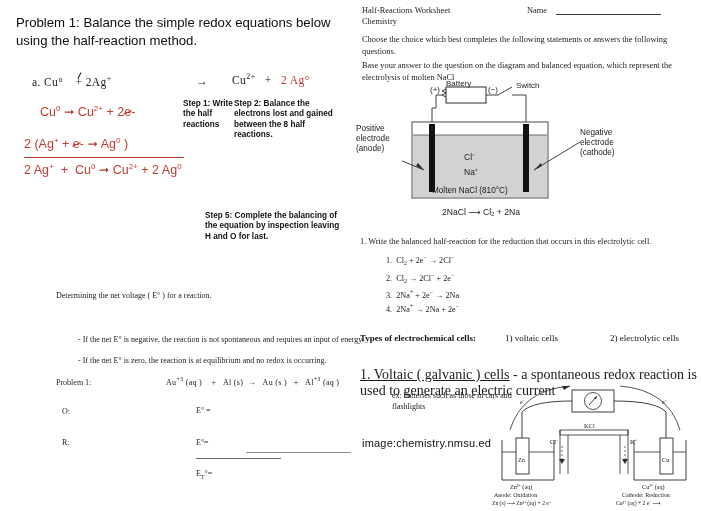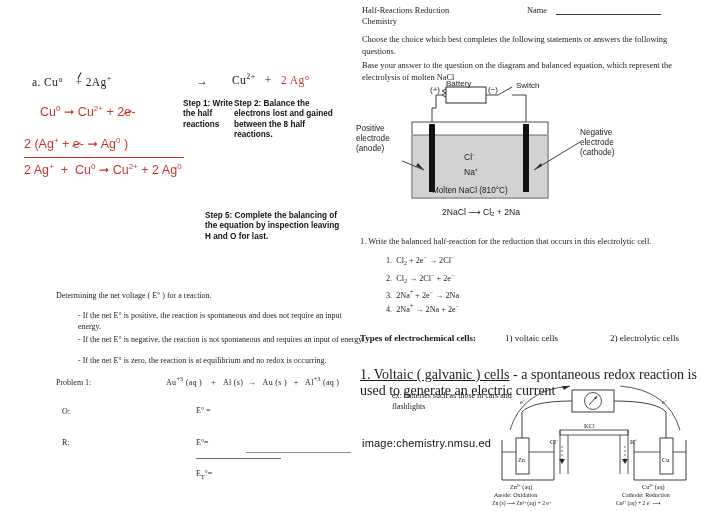--- a/index.html
+++ b/index.html
@@ -126,20 +126,21 @@
 
   .galv-wrap{position:absolute;left:140px;top:382px;width:205px;height:125px;}
 </style>
 </head>
 <body>
 
 <div class="page">
 
   <div class="left">
 
+    <div class="slide-title">Problem 1: Balance the simple redox equations below using the half-reaction method.</div>
 
     <div class="eq-a">
       <span>a.  Cu°</span>
       <span style="margin-left:9px;position:relative;">
         <span>+ 2Ag<sup style="font-size:8px;">+</sup></span>
         <span style="position:absolute;left:0px;top:-1px;width:7px;height:1px;background:#1a1a1a;transform:rotate(-62deg);"></span>
       </span>
     </div>
 
     <div class="eq-arrow">→</div>
@@ -162,41 +163,40 @@
 
     <div class="red-eq eq3">
       2 Ag<sup>+</sup> &nbsp;+&nbsp; Cu<sup>0</sup> ➞ Cu<sup>2+</sup> + 2 Ag<sup>0</sup>
     </div>
 
     <div class="step step1">Step 1: Write the half reactions</div>
     <div class="step step2">Step 2:  Balance the electrons lost and gained between the 8 half reactions.</div>
     <div class="step step5">Step 5:  Complete the balancing of the equation by inspection leaving H and O for last.</div>
 
     <div class="body-text det">Determining the net voltage ( E° ) for a reaction.</div>
-    <div class="body-text bullet b1">- If the net E° is positive, the reaction is spontaneous and does not require an input energy.</div>
     <div class="body-text bullet b2">- If the net E° is negative, the reaction is not spontaneous and requires an input of energy.</div>
     <div class="body-text bullet b3">- If the net E° is zero, the reaction is at equilibrium and no redox is occurring.</div>
 
     <div class="body-text prob1-label">Problem 1:</div>
     <div class="body-text prob1-eq">
       Au<sup>+3</sup> (aq )&nbsp;&nbsp;&nbsp;&nbsp;+&nbsp;&nbsp;&nbsp;Al (s)&nbsp; →&nbsp;&nbsp; Au (s )&nbsp;&nbsp; +&nbsp;&nbsp; Al<sup>+3</sup> (aq )
     </div>
 
     <div class="body-text lbl-o">O:</div>
     <div class="body-text lbl-r">R:</div>
     <div class="body-text e-a">E° =</div>
     <div class="body-text e-b">E°=</div>
     <div class="uline1"></div>
     <div class="uline2"></div>
     <div class="body-text e-t">E<sub>T</sub>°=</div>
   </div>
 
   <div class="right">
 
-    <div class="rt hdr-title">Half-Reactions Reduction</div>
+    <div class="rt hdr-title">Half-Reactions Worksheet</div>
     <div class="rt hdr-sub">Chemistry</div>
     <div class="rt hdr-name">Name</div>
     <div class="name-line"></div>
 
     <div class="rt para1">Choose the choice which best completes the following statements or answers the following questions.</div>
     <div class="rt para2">Base your answer to the question on the diagram and balanced equation, which represent the electrolysis of molten NaCl</div>
 
     <div class="cell-wrap">
       <svg width="230" height="152" viewBox="0 0 230 152">
 

